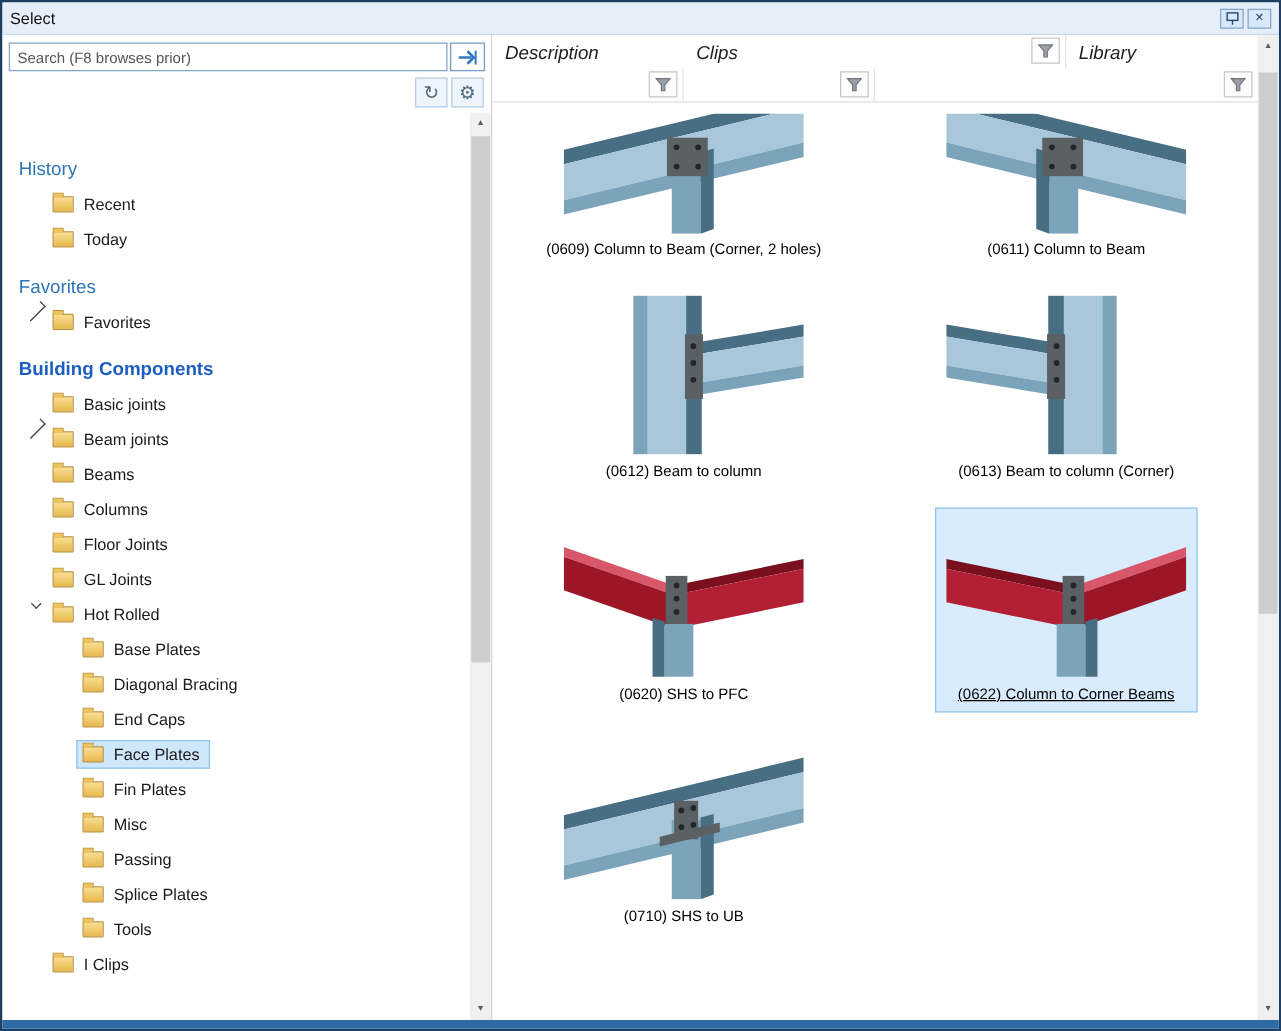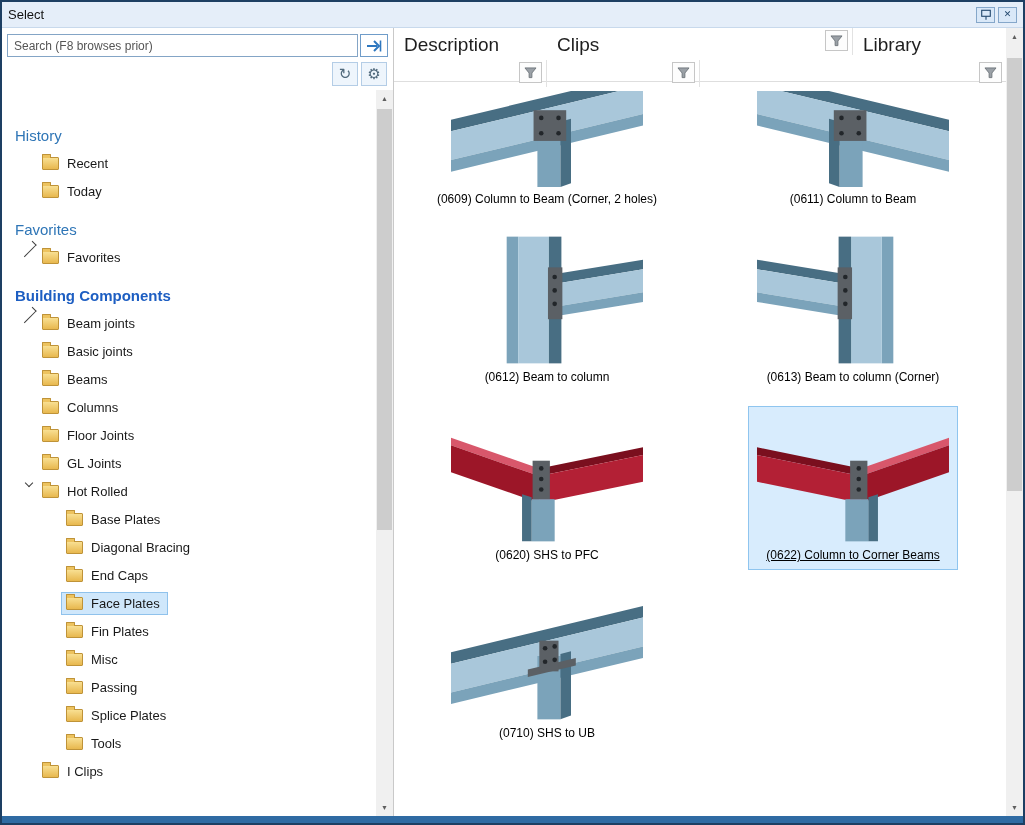--- a/index.html
+++ b/index.html
@@ -63,21 +63,21 @@
   .vs-btn { position: absolute; left: 0; width: 17px; height: 17px; display: flex;
             align-items: center; justify-content: center; font-size: 7px; color: #5e5e5e; }
   .vs-up { top: 0; } .vs-down { bottom: 0; }
   .vs-thumb { position: absolute; left: 1px; width: 15px; background: #cdcdcd; }
 
   
   .right { flex: 1; position: relative; background: #fff; min-width: 0; }
   .rheader { position: absolute; top: 0; left: 0; right: 17px; height: 54px; display: flex;
              border-bottom: 1px solid #dedede; background: #fff; }
   .rcol { flex: 1; min-width: 0; }
-  .rcol-label { font-size: 19px; color: #1e1e1e; padding: 6px 4px 4px 10px; white-space: nowrap; }
+  .rcol-label { font-size: 15px; color: #1e1e1e; padding: 6px 4px 4px 10px; white-space: nowrap; font-style: italic; }
   .filter-cell { height: 27px; position: relative; border-right: 1px solid #e2e2e2; }
   .rcol:last-child .filter-cell { border-right: none; }
   .filter-btn { position: absolute; right: 4px; top: 2px; width: 23px; height: 21px;
                 border: 1px solid #c6c6c6; background: #fdfdfd; display: flex;
                 align-items: center; justify-content: center; padding: 0; }
 
   .results { position: absolute; top: 54px; left: 0; right: 17px; bottom: 0; overflow: hidden; }
   .rgrid { display: grid; grid-template-columns: 1fr 1fr; justify-items: center;
            row-gap: 14px; padding-top: 2px; }
   .cell { display: flex; flex-direction: column; align-items: center; padding: 6px 8px;
@@ -163,33 +163,33 @@
               </span>
             <span class="hit">
                 <span class="folder"></span>
               <span class="tlabel">Favorites</span>
               </span>
           </div>
 
           <div class="thead bold">Building Components</div>
 
           <div class="trow lv1">
+            <span class="chevslot"></span>
+            <span class="hit">
+                <span class="folder"></span>
+              <span class="tlabel">Basic joints</span>
+              </span>
+          </div>
+          <div class="trow lv1">
             <span class="chevslot">
                 <span class="chev right"></span>
               </span>
             <span class="hit">
                 <span class="folder"></span>
               <span class="tlabel">Beam joints</span>
-              </span>
-          </div>
-          <div class="trow lv1">
-            <span class="chevslot"></span>
-            <span class="hit">
-                <span class="folder"></span>
-              <span class="tlabel">Basic joints</span>
               </span>
           </div>
           <div class="trow lv1">
             <span class="chevslot"></span>
             <span class="hit">
                 <span class="folder"></span>
               <span class="tlabel">Beams</span>
               </span>
           </div>
           <div class="trow lv1">

